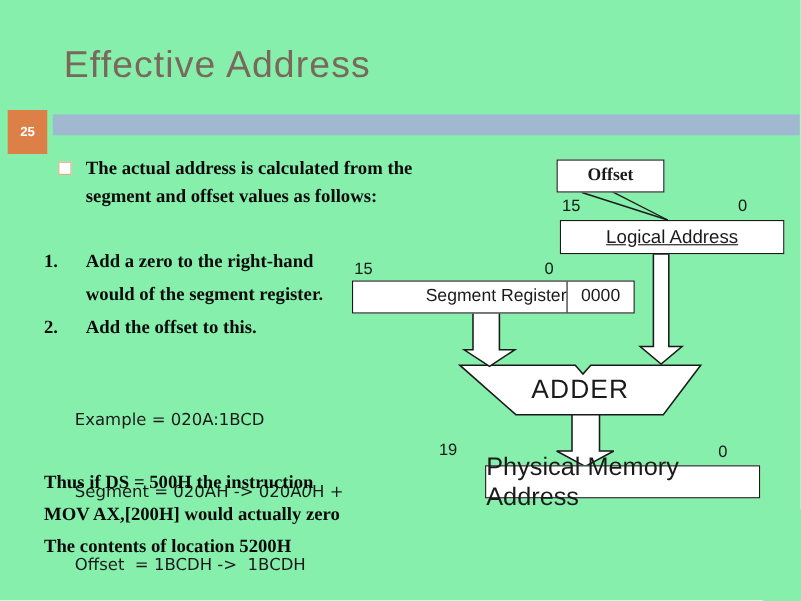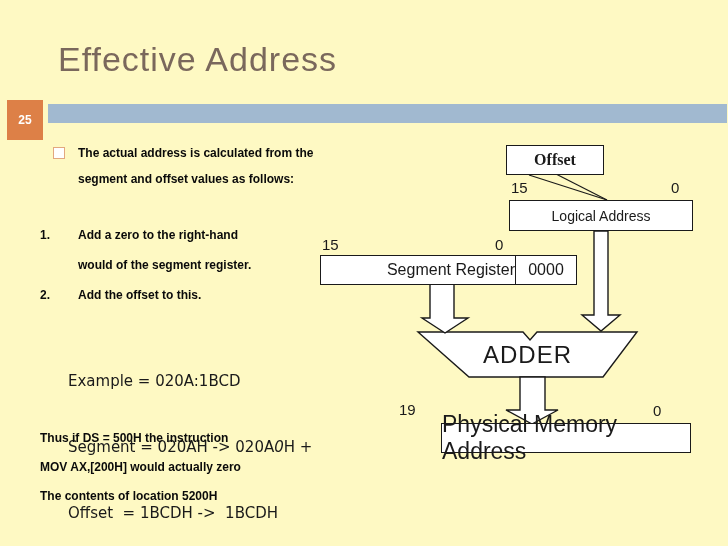--- a/index.html
+++ b/index.html
@@ -1,32 +1,32 @@
 <!DOCTYPE html>
 <html><head>
 <meta charset="utf-8">
 <style>
   html,body{margin:0;padding:0;background:#fff;}
   .slide{
-    position:relative;width:728px;height:546px;background:#fef9c3;
+    position:relative;width:728px;height:546px;background:#86efac;
     overflow:hidden;font-family:"Liberation Sans",sans-serif;color:#111;
   }
   
   .title{
     position:absolute;left:58px;top:40px;font-size:34px;letter-spacing:1px;
     color:#7a685c;font-family:"Liberation Sans",sans-serif;font-weight:400;white-space:nowrap;
   }
   
   .page-badge{
     position:absolute;left:7px;top:100px;width:36px;height:40px;background:#dd8047;
     color:#fff;font-size:12px;font-weight:bold;display:flex;align-items:center;justify-content:center;
   }
   .header-bar{position:absolute;left:48px;top:104px;width:679px;height:19px;background:#a1b9d0;}
   
-  .serif{font-family:Liberation Sans, sans-serif;font-weight:700;font-size:12px;color:#0a0a0a;}
+  .serif{font-family:Liberation Serif, serif;font-weight:700;font-size:17px;color:#0a0a0a;}
   .bullet-square{
     position:absolute;left:53px;top:147px;width:10px;height:10px;
     border:1.5px solid #e2a87f;background:#fff;
   }
   .bullet-text{position:absolute;left:78px;top:140px;width:310px;line-height:26px;}
   .steps{position:absolute;left:40px;top:224px;width:300px;}
   .step-row{position:relative;height:30px;}
   .step-num{position:absolute;left:0;top:4px;}
   .step-text{position:absolute;left:38px;top:4px;white-space:nowrap;}
   
@@ -39,21 +39,21 @@
   .note{position:absolute;left:40px;top:424px;line-height:29px;white-space:nowrap;}
   
   .dg-svg{position:absolute;left:0;top:0;z-index:1;}
   .dg-box{
     position:absolute;z-index:2;border:1.5px solid #1a1a1a;background:#fff;
     display:flex;align-items:center;justify-content:center;box-sizing:border-box;
     font-family:"Liberation Sans",sans-serif;color:#1a1a1a;
   }
   .offset-box{left:506px;top:145px;width:98px;height:30px;
     font-family:"Liberation Serif",serif;font-weight:700;font-size:16px;}
-  .logical-box{left:509px;top:200px;width:184px;height:31px;font-size:14px;}
+  .logical-box{left:509px;top:200px;width:204px;height:31px;font-size:17px;text-decoration:underline;}
   .segment-box{left:320px;top:255px;width:257px;height:30px;padding:0;font-size:16px;}
   .segment-box .seg-label{flex:1;text-align:right;}
   .segment-box .seg-zeros{
     width:60px;align-self:stretch;border-left:1.5px solid #1a1a1a;
     display:flex;align-items:center;justify-content:center;font-size:16px;
   }
   .physical-box{left:393px;top:423px;width:250px;height:30px;font-size:23px;margin-left:48px;}
   .bit-label{position:absolute;z-index:2;font-size:15px;color:#1a1a1a;font-family:Liberation Sans, sans-serif;}
   .la-hi{left:511px;top:179px;} .la-lo{left:671px;top:179px;}
   .sr-hi{left:322px;top:236px;} .sr-lo{left:495px;top:236px;}

